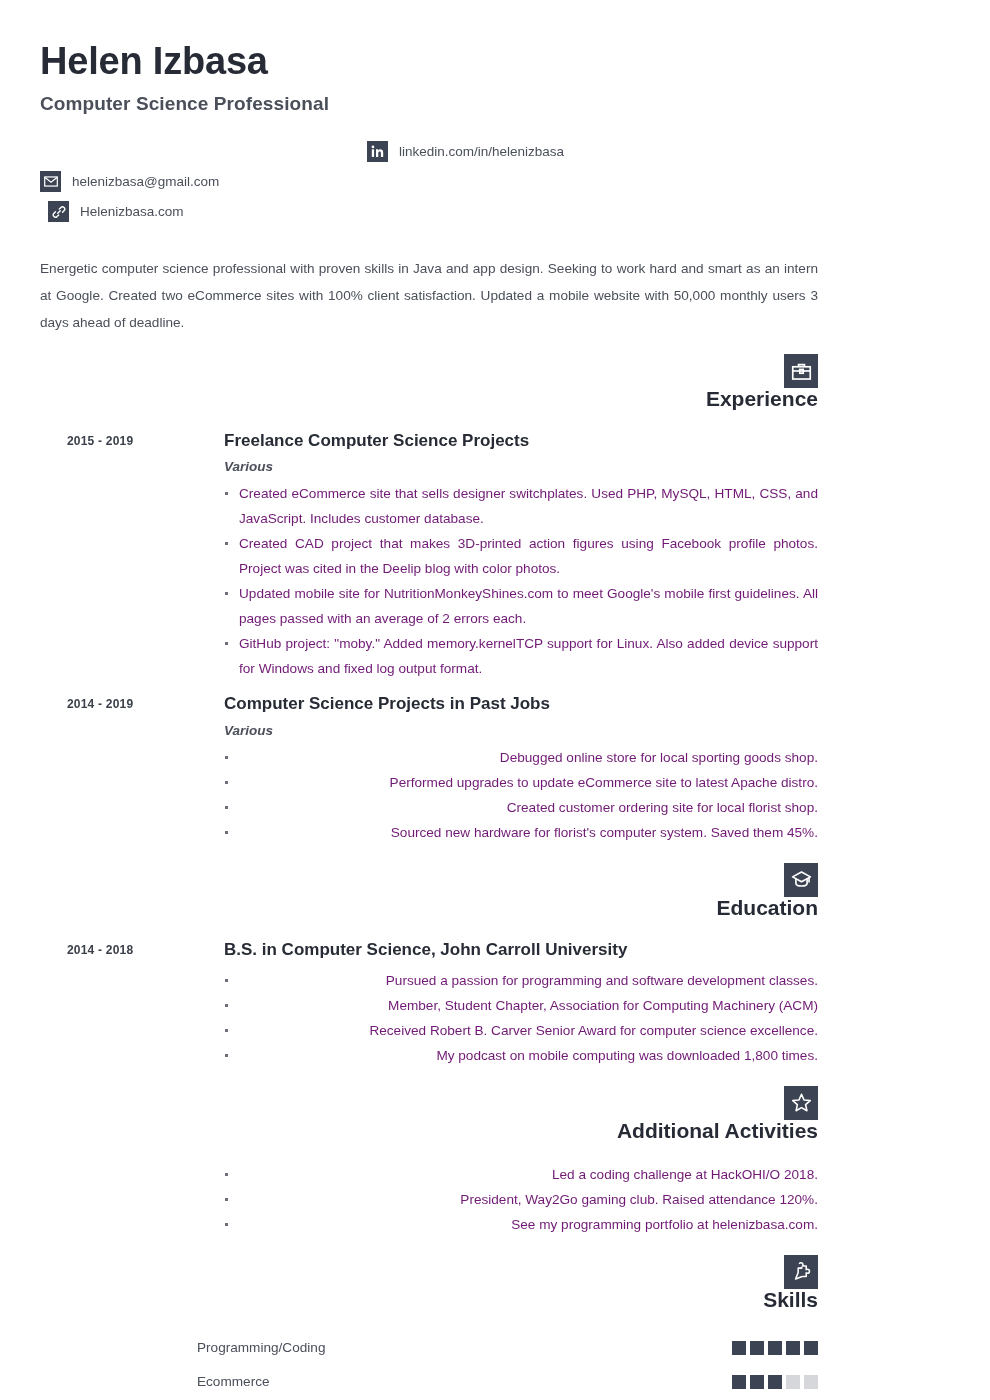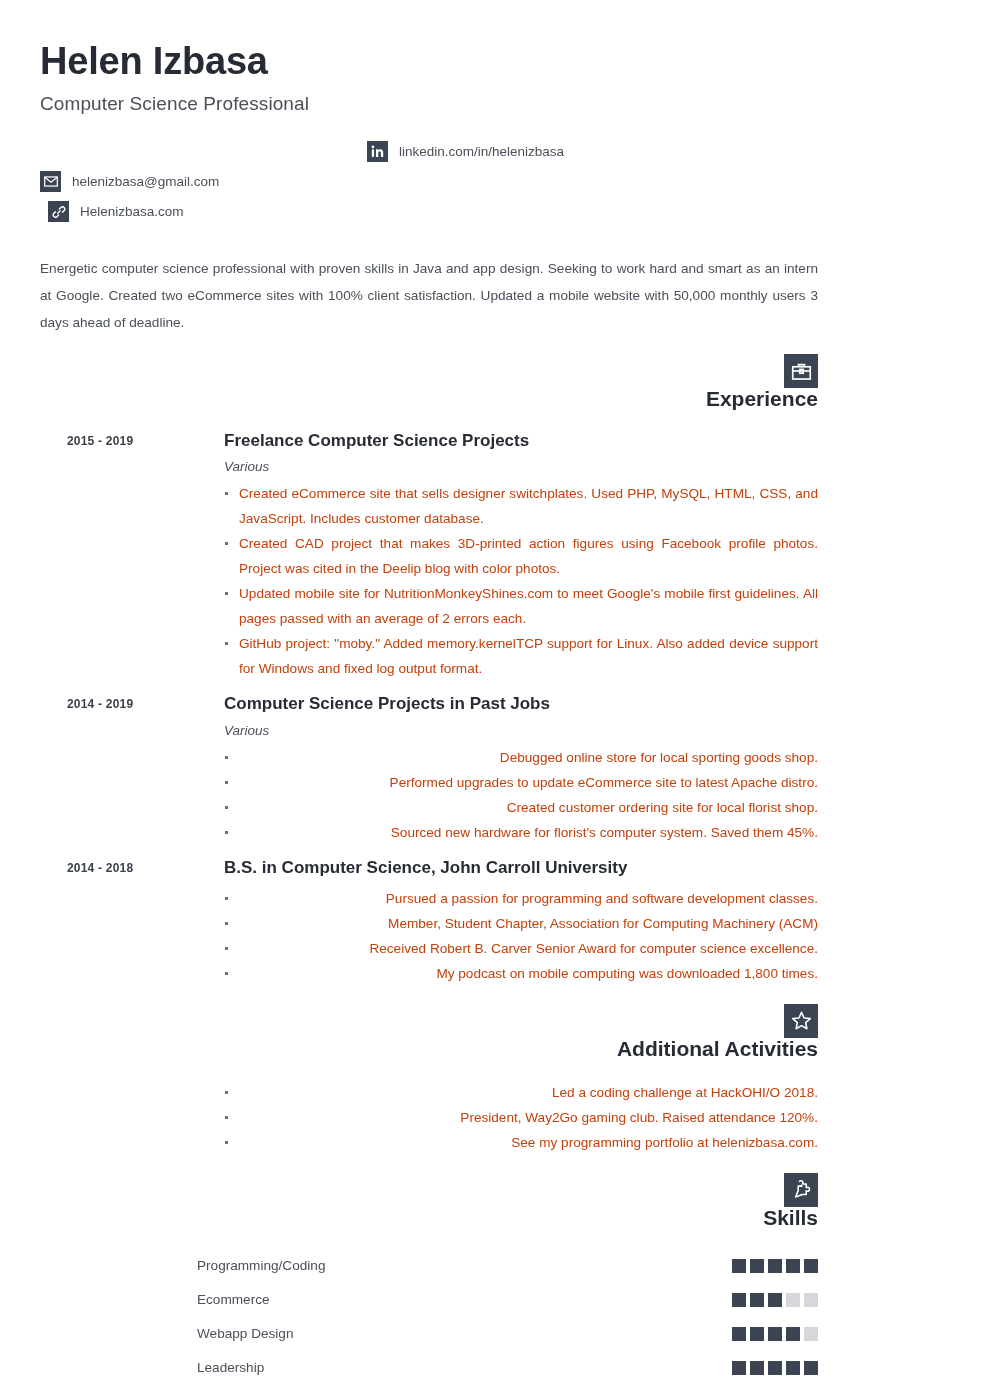--- a/index.html
+++ b/index.html
@@ -18,21 +18,21 @@
   .name {
     font-size: 38px;
     font-weight: bold;
     color: #272b35;
     letter-spacing: -0.2px;
     line-height: 1.12;
     margin: 0 0 10px 0;
   }
   .job-title {
     font-size: 19px;
-    font-weight: normal;
+    font-weight: bold;
     color: #4a4f5a;
     margin: 0 0 22px 0;
     letter-spacing: 0.1px;
   }
 
   
   .contacts {
     display: grid;
     grid-template-columns: 327px auto;
     grid-auto-rows: 30px;
@@ -116,28 +116,29 @@
     font-weight: bold;
     color: #272b35;
     margin: 0 0 8px 0;
     line-height: 1.25;
   }
   .entry .org {
     font-size: 13.5px;
     font-style: italic;
     color: #4a4f5a;
     margin: 0 0 7px 0;
+    font-weight: bold;
   }
   ul.bullets { list-style: none; margin: 0; padding: 0; }
   ul.bullets li {
     position: relative;
     padding-left: 15px;
     font-size: 13.6px;
     line-height: 1.84;
-    color: #c2410c;
+    color: #701a75;
     text-align: justify;
     margin-bottom: 0px;
   }
   ul.bullets li.nojustify { text-align: right; }
   ul.bullets li::before {
     content: "";
     position: absolute;
     left: 1px; top: 11px;
     width: 3px; height: 3px;
     background: #6a6f79;
@@ -243,20 +244,33 @@
       <div class="org">Various</div>
       <ul class="bullets">
         <li class="nojustify">Debugged online store for local sporting goods shop.</li>
         <li class="nojustify">Performed upgrades to update eCommerce site to latest Apache distro.</li>
         <li class="nojustify">Created customer ordering site for local florist shop.</li>
         <li class="nojustify">Sourced new hardware for florist's computer system. Saved them 45%.</li>
       </ul>
     </div>
   </div>
 
+  <div class="section-head">
+    <span class="sq">
+      <svg width="21" height="21" viewBox="0 0 24 24">
+        <g fill="none" stroke="#fff" stroke-width="1.9" stroke-linejoin="round">
+          <path d="M12 3.4 L22.2 9 L12 14.6 L1.8 9 Z"></path>
+          <path d="M5.6 11.1v5.1c0 1.8 2.9 3.2 6.4 3.2s6.4-1.4 6.4-3.2v-5.1"></path>
+          <path d="M20.6 9.9v5.4"></path>
+        </g>
+      </svg>
+    </span>
+    <span class="title">Education</span>
+    <span class="rule"></span>
+  </div>
 
   <div class="entry">
     <div class="dates">2014 - 2018</div>
     <div class="body">
       <div class="role">B.S. in Computer Science, John Carroll University</div>
       <ul class="bullets">
         <li class="nojustify">Pursued a passion for programming and software development classes.</li>
         <li class="nojustify">Member, Student Chapter, Association for Computing Machinery (ACM)</li>
         <li class="nojustify">Received Robert B. Carver Senior Award for computer science excellence.</li>
         <li class="nojustify">My podcast on mobile computing was downloaded 1,800 times.</li>

